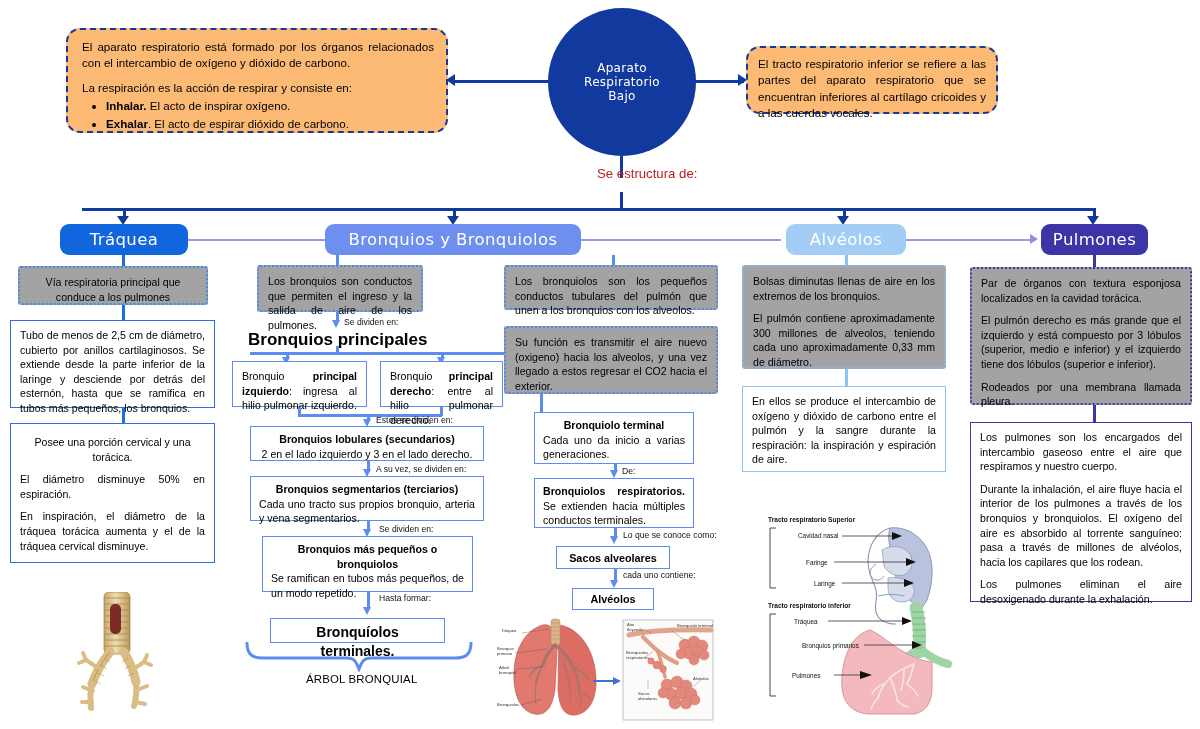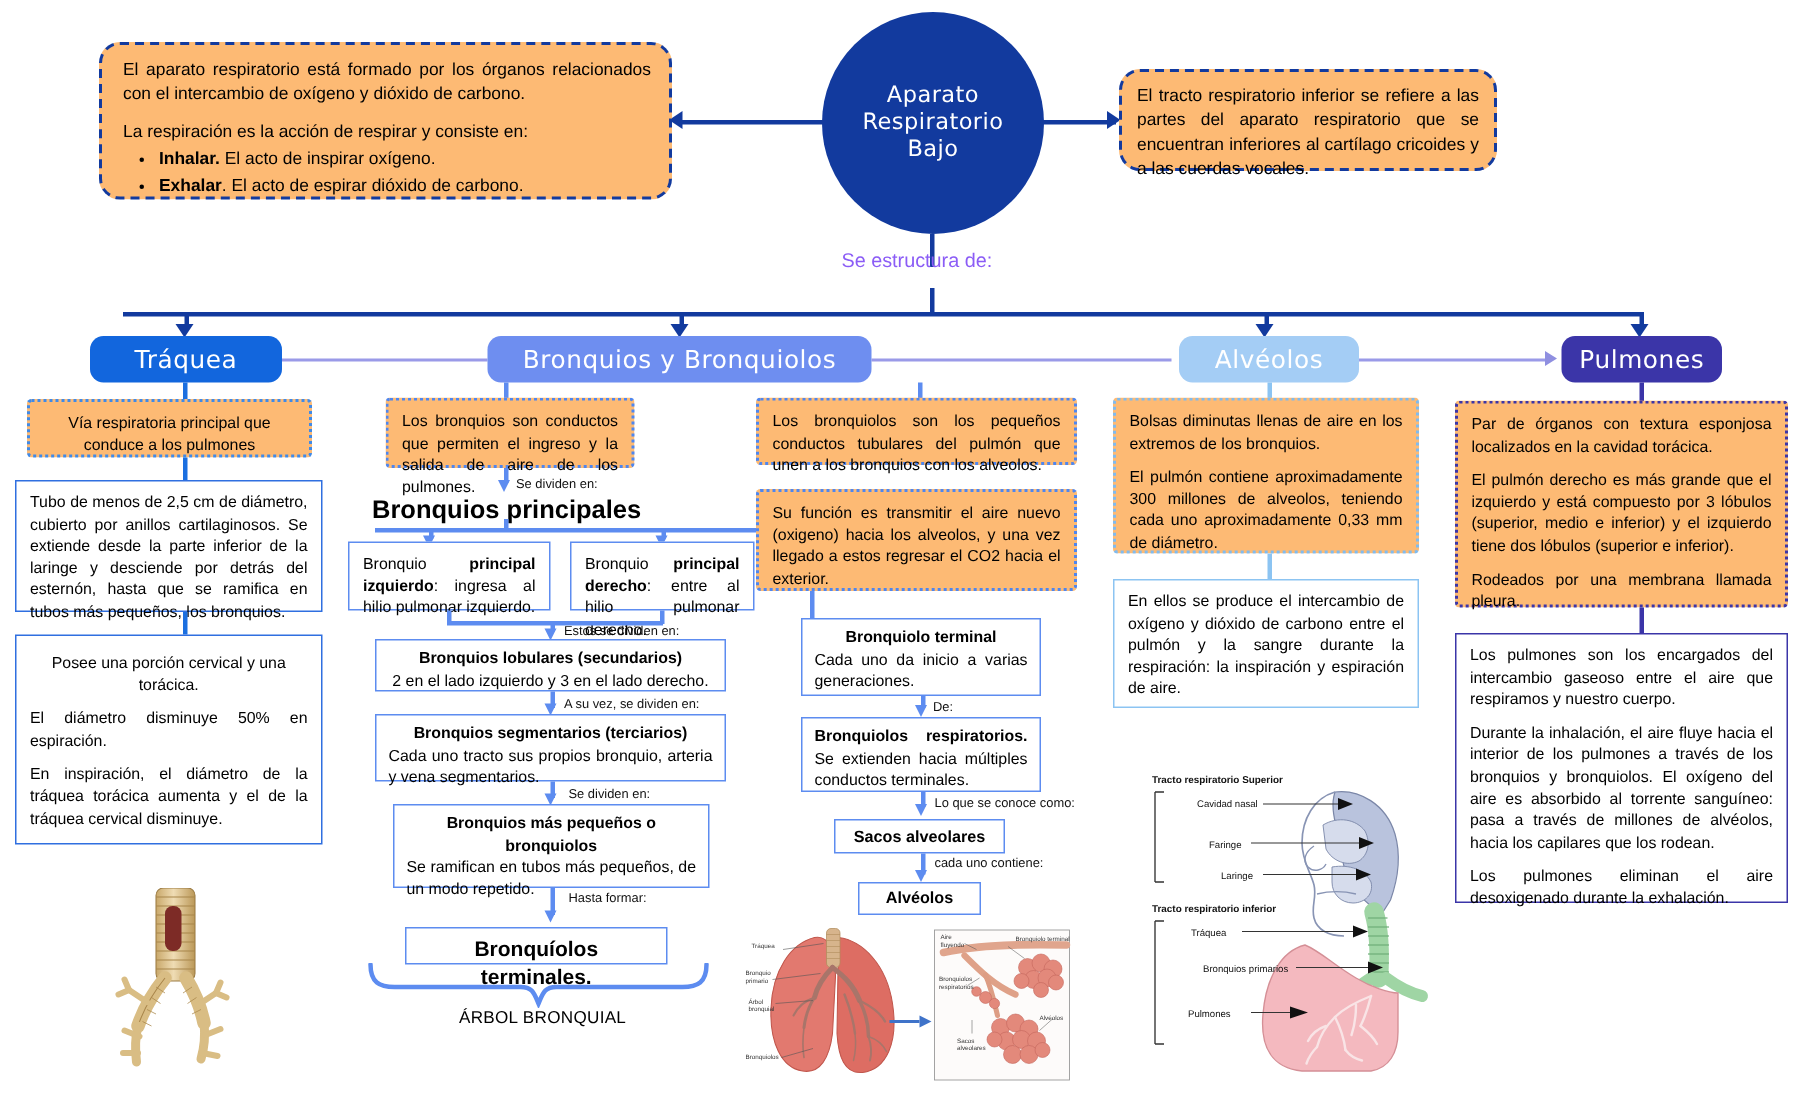--- a/index.html
+++ b/index.html
@@ -22,21 +22,21 @@
   .abs { position: absolute; box-sizing: border-box; }
 
   
   .hub {
     width: 148px; height: 148px;
     border-radius: 50%;
     background: #123a9e;
     color: #ffffff;
     display: flex; align-items: center; justify-content: center;
     text-align: center;
-    font-size: 15px;
+    font-size: 12px;
     line-height: 1.18;
     letter-spacing: .3px;
     font-family: "DejaVu Sans", sans-serif;
   }
 
   
   .dashbox-dark {
     border: 2.2px dashed #123a9e;
     border-radius: 14px;
     background: #fdba74;
@@ -58,21 +58,21 @@
     text-align: center;
   }
   .pill.traquea   { background: #1266dd; }
   .pill.bronquios { background: #6e8ef0; }
   .pill.alveolos  { background: #a4cdf5; }
   .pill.pulmones  { background: #3b35a8; }
 
   
   .dotbox {
     border-radius: 3px;
-    background: #fdba74;
+    background: #a3a3a3;
     padding: 7px 9px;
     font-size: 10.6px;
     line-height: 1.38;
     text-align: justify;
     color: #000;
   }
   .dotbox.c-traquea  { border: 2px dotted #3f8ae8; }
   .dotbox.c-bronq    { border: 2px dotted #4e86ef; }
   .dotbox.c-alv      { border: 2px dotted #7fbbef; }
   .dotbox.c-pulm     { border: 2px dotted #3b35a8; }
@@ -130,22 +130,23 @@
   }
 
   .edgelabel {
     font-size: 8.6px;
     color: #111;
     font-family: "Liberation Sans", sans-serif;
     white-space: nowrap;
   }
   .se-estructura {
     font-size: 13.2px;
-    color: #8b5cf6;
+    color: #b91c1c;
     white-space: nowrap;
+    margin-left: 36px;
   }
   .arbol-label {
     font-size: 11.4px;
     color: #000;
     letter-spacing:.2px;
     white-space: nowrap;
   }
   .mid-title {
     font-size: 17px;
     font-weight: bold;

